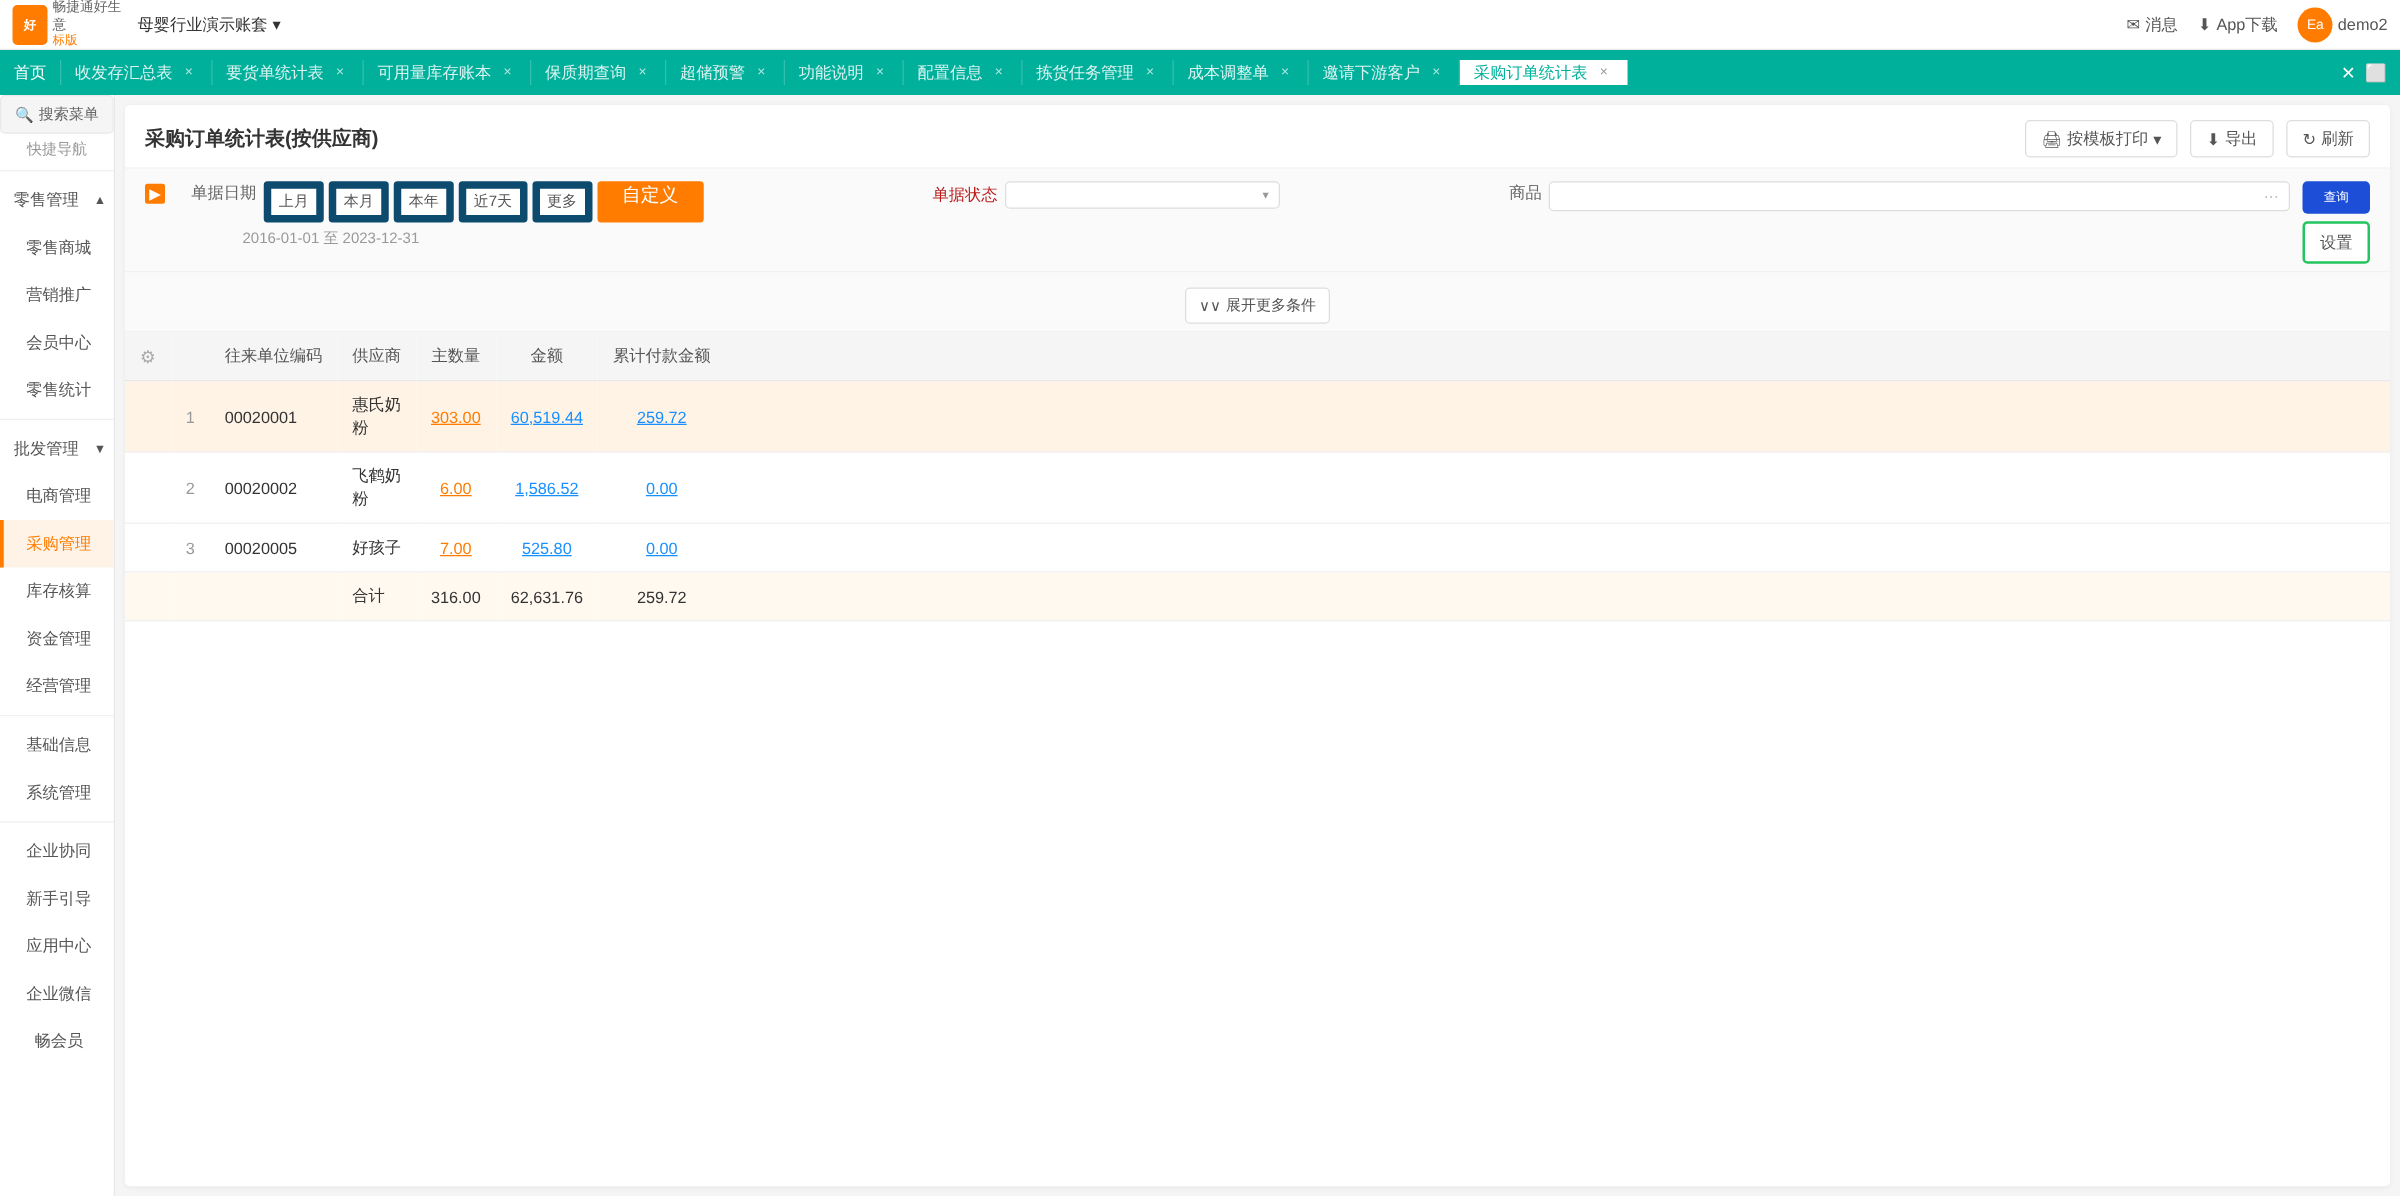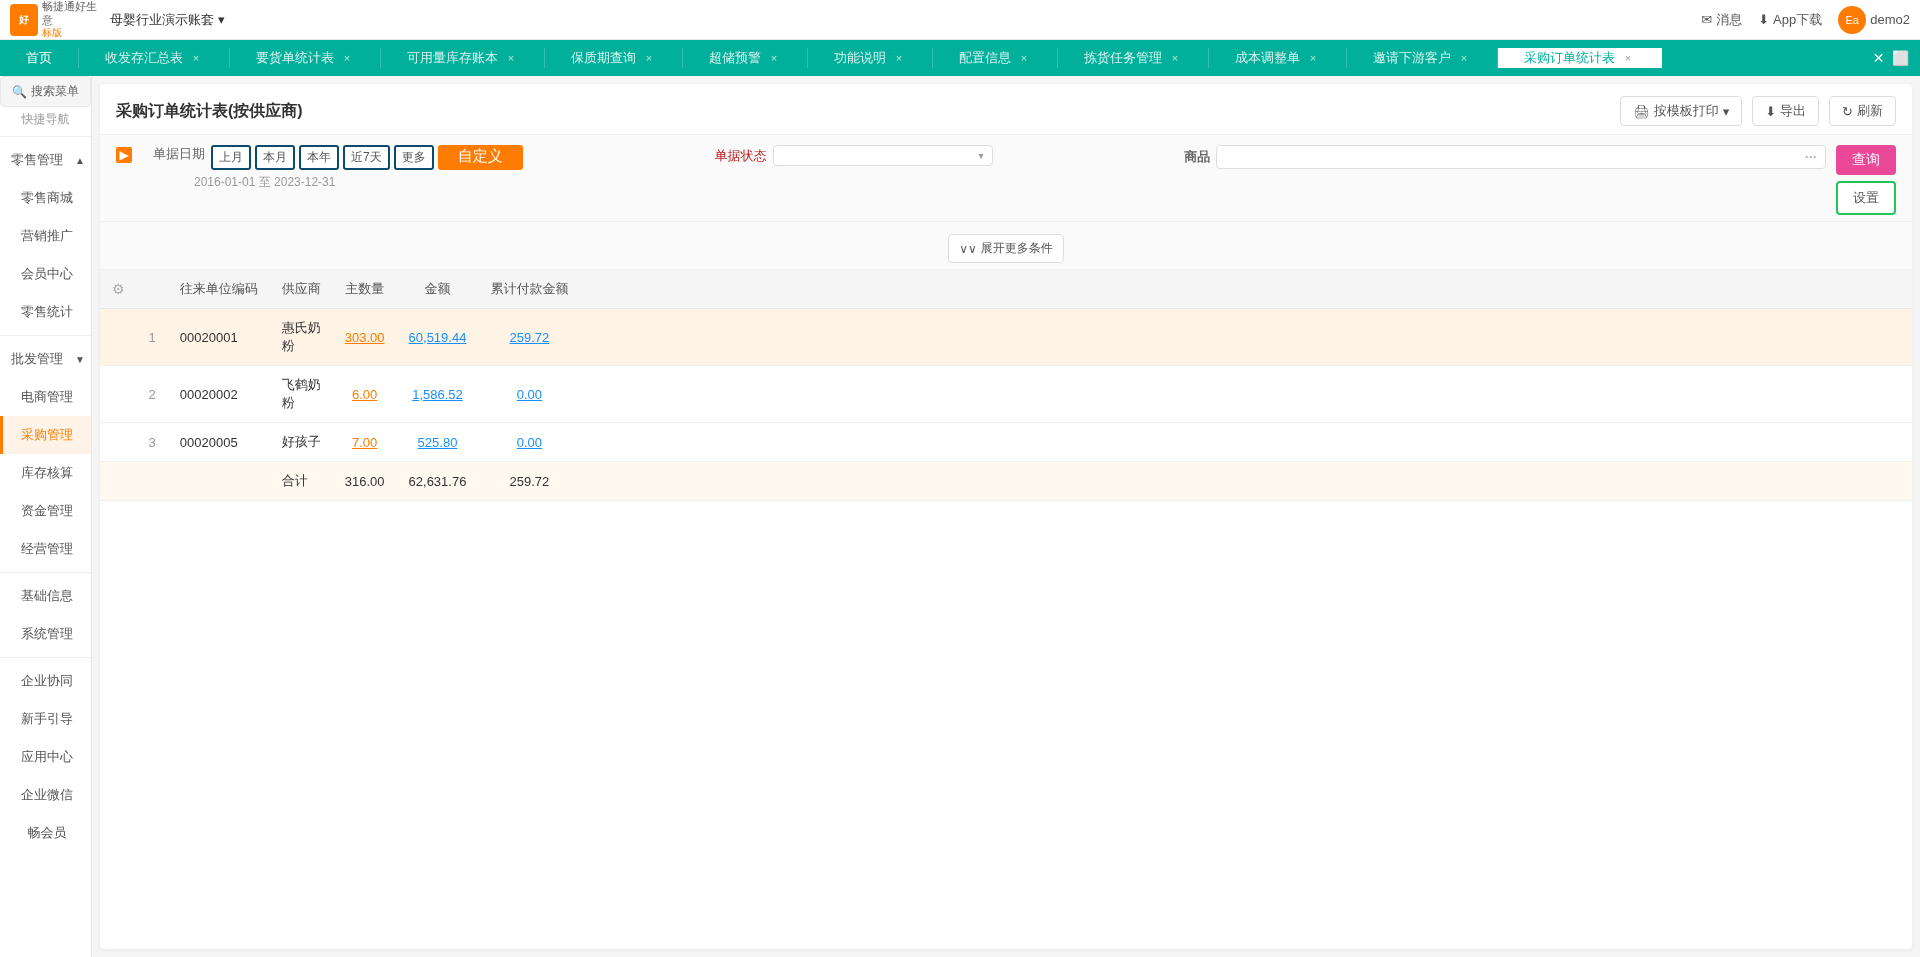--- a/index.html
+++ b/index.html
@@ -14,21 +14,21 @@
     .logo-icon { width: 32px; height: 32px; background: #ff7c00; border-radius: 4px; display: flex; align-items: center; justify-content: center; color: white; font-size: 10px; font-weight: bold; }
     .logo-text { font-size: 11px; color: #666; line-height: 1.2; }
     .company-select { display: flex; align-items: center; gap: 4px; cursor: pointer; color: #333; font-size: 13px; border: none; background: none; }
     .company-select span { font-size: 13px; }
     .top-right { margin-left: auto; display: flex; align-items: center; gap: 16px; }
     .top-icon-btn { display: flex; align-items: center; gap: 4px; cursor: pointer; color: #555; font-size: 13px; }
     .user-avatar { width: 28px; height: 28px; border-radius: 50%; background: #ff7c00; display: flex; align-items: center; justify-content: center; color: white; font-size: 11px; }
     
     
     .nav-tabs { height: 36px; background: #00b09b; display: flex; align-items: center; flex-shrink: 0; overflow: hidden; }
-    .nav-tab { padding: 0 26px; height: 20px; display: flex; align-items: center; gap: 6px; cursor: pointer; color: rgba(255,255,255,0.85); font-size: 13px; white-space: nowrap; border-right: 1px solid rgba(255,255,255,0.2); position: relative; flex-shrink: 0; }
+    .nav-tab { padding: 0 11px; height: 20px; display: flex; align-items: center; gap: 6px; cursor: pointer; color: rgba(255,255,255,0.85); font-size: 13px; white-space: nowrap; border-right: 1px solid rgba(255,255,255,0.2); position: relative; flex-shrink: 0; }
     .nav-tab.active { background: #fff; color: #00b09b; font-weight: 500; }
     .nav-tab.home { background: transparent; color: white; }
     .nav-tab .close-btn { width: 14px; height: 14px; display: flex; align-items: center; justify-content: center; border-radius: 50%; font-size: 11px; color: rgba(255,255,255,0.7); }
     .nav-tab.active .close-btn { color: #999; }
     .nav-tab-controls { margin-left: auto; display: flex; align-items: center; gap: 8px; padding: 0 10px; color: white; flex-shrink: 0; }
     .nav-tab-controls span { cursor: pointer; font-size: 16px; }
     
     
     .main-area { display: flex; flex: 1; overflow: hidden; }
     
@@ -46,21 +46,21 @@
     
     
     .page-content { flex: 1; padding: 0; display: flex; flex-direction: column; overflow: hidden; background: #fff; margin: 8px; border-radius: 4px; box-shadow: 0 1px 4px rgba(0,0,0,0.05); }
     
     
     .page-header { padding: 12px 16px 8px; display: flex; align-items: center; justify-content: space-between; border-bottom: 1px solid #f0f0f0; }
     .page-title { font-size: 16px; font-weight: 700; color: #333; }
     .page-actions { display: flex; align-items: center; gap: 10px; }
     .action-btn { display: flex; align-items: center; gap: 4px; padding: 5px 12px; border: 1px solid #ddd; border-radius: 4px; cursor: pointer; font-size: 13px; color: #555; background: #fff; }
     .date-shortcuts { display: flex; gap: 4px; }
-    .date-shortcut { padding: 2px 6px; border: 2px solid #0c4a6e; border-radius: 3px; cursor: pointer; font-size: 12px; color: #555; background: #fff; }
+    .date-shortcut { padding: 2px 6px; border: 6px solid #0c4a6e; border-radius: 3px; cursor: pointer; font-size: 12px; color: #555; background: #fff; }
     .filter-select { display: flex; align-items: center; gap: 4px; border: 1px solid #ddd; border-radius: 4px; padding: 4px 8px; background: #fff; cursor: pointer; min-width: 200px; }
     .filter-select-text { flex: 1; color: #999; font-size: 13px; }
     .filter-select-arrow { color: #999; font-size: 10px; }
     .filter-more-btn { display: flex; align-items: center; gap: 4px; padding: 5px 10px; border: 1px solid #ddd; border-radius: 4px; cursor: pointer; font-size: 12px; color: #555; background: #fff; margin: 6px auto 0; }
     
     
     .table-container { flex: 1; overflow: auto; }
     table { width: 100%; border-collapse: collapse; }
     thead tr { background: #f5f5f5; }
     th { padding: 10px 12px; text-align: center; font-weight: 500; color: #555; font-size: 13px; border-bottom: 1px solid #e8e8e8; white-space: nowrap; }
@@ -72,21 +72,21 @@
     .settings-col { width: 36px; text-align: center; }
     .col-center { text-align: center; }
     
     
     .table-footer { background: #fff9f0; border-top: 1px solid #f0d0a0; }
     .table-footer td { font-weight: 500; padding: 10px 12px; }
     
     
     .gear-icon { color: #aaa; cursor: pointer; font-size: 14px; }
     .expand-arrow { color: white; font-size: 12px; background: #ff7c00; border-radius: 2px; width: 16px; height: 16px; display: flex; align-items: center; justify-content: center; cursor: pointer; flex-shrink: 0; }
-    .search-btn { background: #ec4899; color: white; border: none; border-radius: 4px; padding: 6px 16px; cursor: pointer; font-size: 14px; }
+    .search-btn { background: #1d4ed8; color: white; border: none; border-radius: 4px; padding: 6px 16px; cursor: pointer; font-size: 10px; }
     .settings-btn { background: #fff; color: #555; border: 2px solid #22c55e; border-radius: 4px; padding: 6px 12px; cursor: pointer; font-size: 13px; }
   </style>
 </head>
 <body>
 
 <div class="app-container">
 
   <div class="top-bar">
     <div class="logo-area">
       <div class="logo-icon">
@@ -285,21 +285,21 @@
             </div>
             <div style="font-size:12px;color:#999;padding-left:52px;">2016-01-01 至 2023-12-31</div>
           </div>
           <div style="flex:1;display:flex;align-items:center;justify-content:center;">
             <span style="color:#b91c1c;font-size:13px;white-space:nowrap;margin-right:6px;">单据状态</span>
             <div class="filter-select" style="width:220px;">
               <span class="filter-select-text"></span>
               <span class="filter-select-arrow">▾</span>
             </div>
           </div>
-          <div style="flex:1;display:flex;align-items:center;font-weight:bold;">
+          <div style="flex:1;display:flex;align-items:flex-start;">
             <span style="color:#666;font-size:13px;white-space:nowrap;margin-right:6px;">商品</span>
             <div class="filter-select" style="flex:1;">
               <span class="filter-select-text"></span>
               <span style="color:#aaa;font-size:12px;cursor:pointer;margin-left:4px;">···</span>
             </div>
           </div>
           <div style="display:flex;flex-direction:column;gap:6px;flex-shrink:0;">
             <button class="search-btn">查询</button>
             <button class="settings-btn">设置</button>
           </div>

